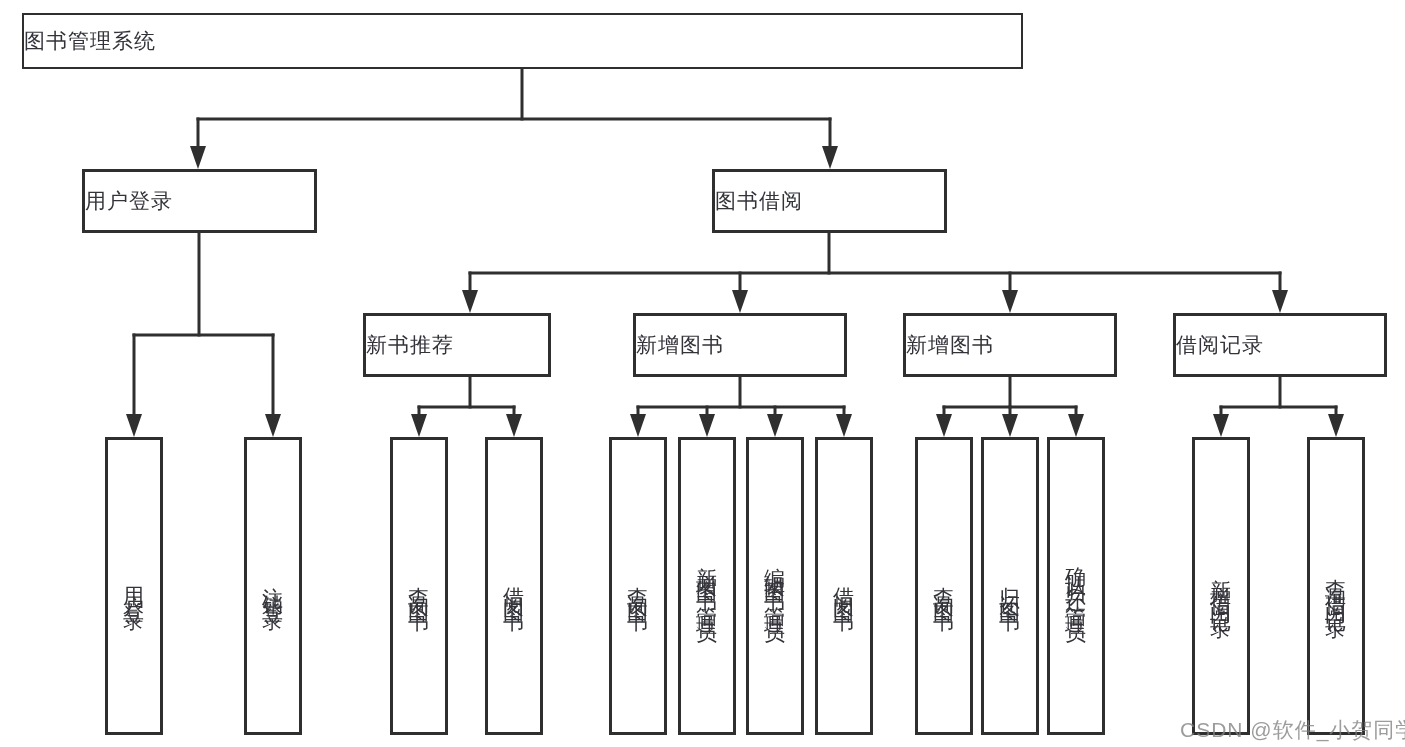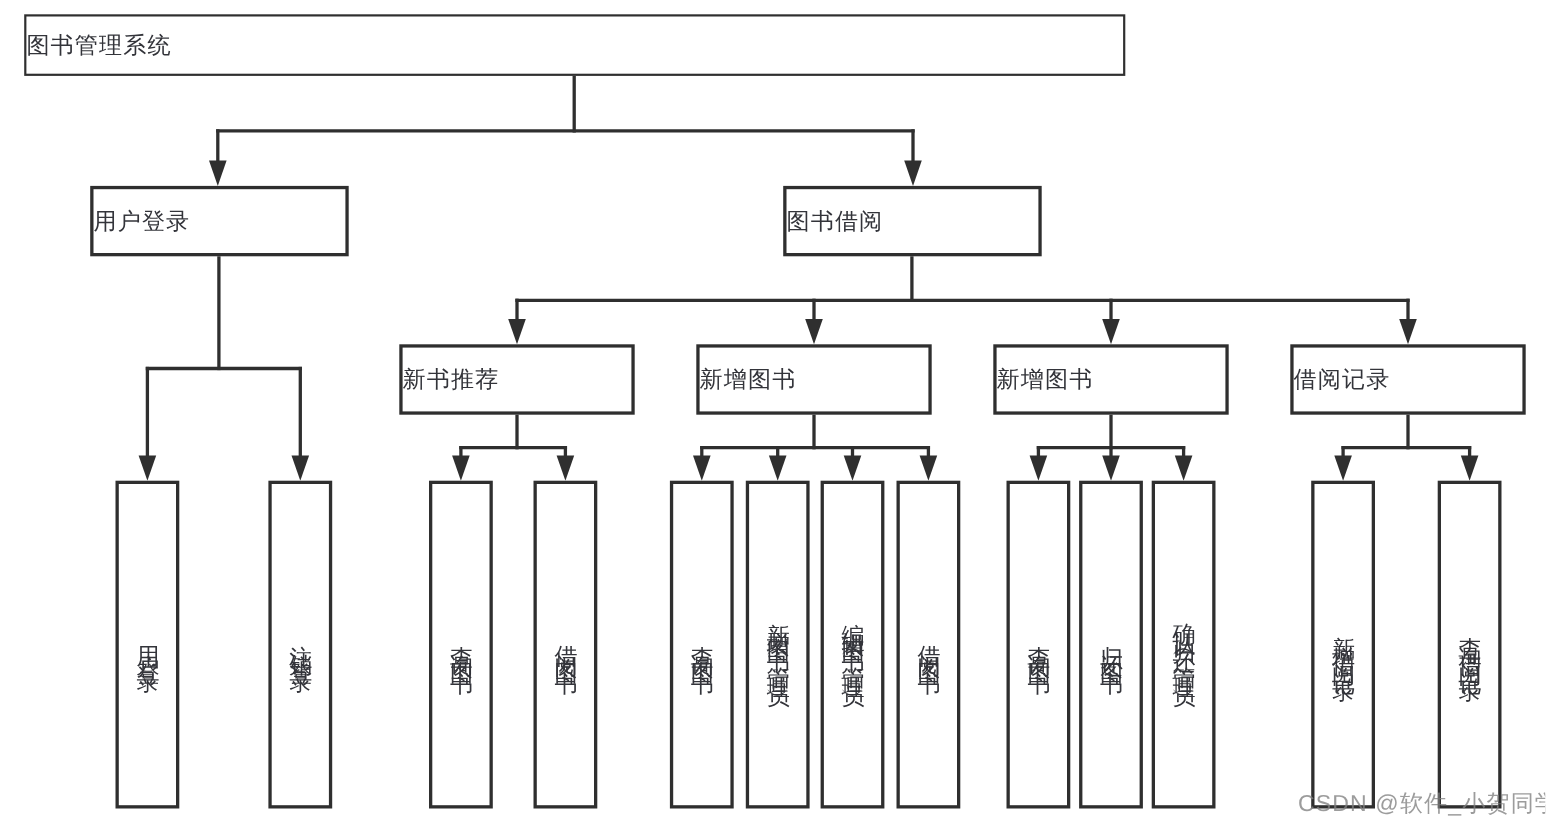--- a/index.html
+++ b/index.html
@@ -128,21 +128,21 @@
     <span class="hlabel">图书管理系统</span>
   </div>
 
   <div class="hbox" style="left:82px;top:169px;width:235px;height:64px">
     <span class="hlabel">用户登录</span>
   </div>
   <div class="hbox" style="left:712px;top:169px;width:235px;height:64px">
     <span class="hlabel">图书借阅</span>
   </div>
 
-  <div class="hbox" style="left:363px;top:313px;width:214px;height:64px">
+  <div class="hbox" style="left:363px;top:313px;width:188px;height:64px">
     <span class="hlabel">新书推荐</span>
   </div>
   <div class="hbox" style="left:633px;top:313px;width:214px;height:64px">
     <span class="hlabel">新增图书</span>
   </div>
   <div class="hbox" style="left:903px;top:313px;width:214px;height:64px">
     <span class="hlabel">新增图书</span>
   </div>
   <div class="hbox" style="left:1173px;top:313px;width:214px;height:64px">
     <span class="hlabel">借阅记录</span>

